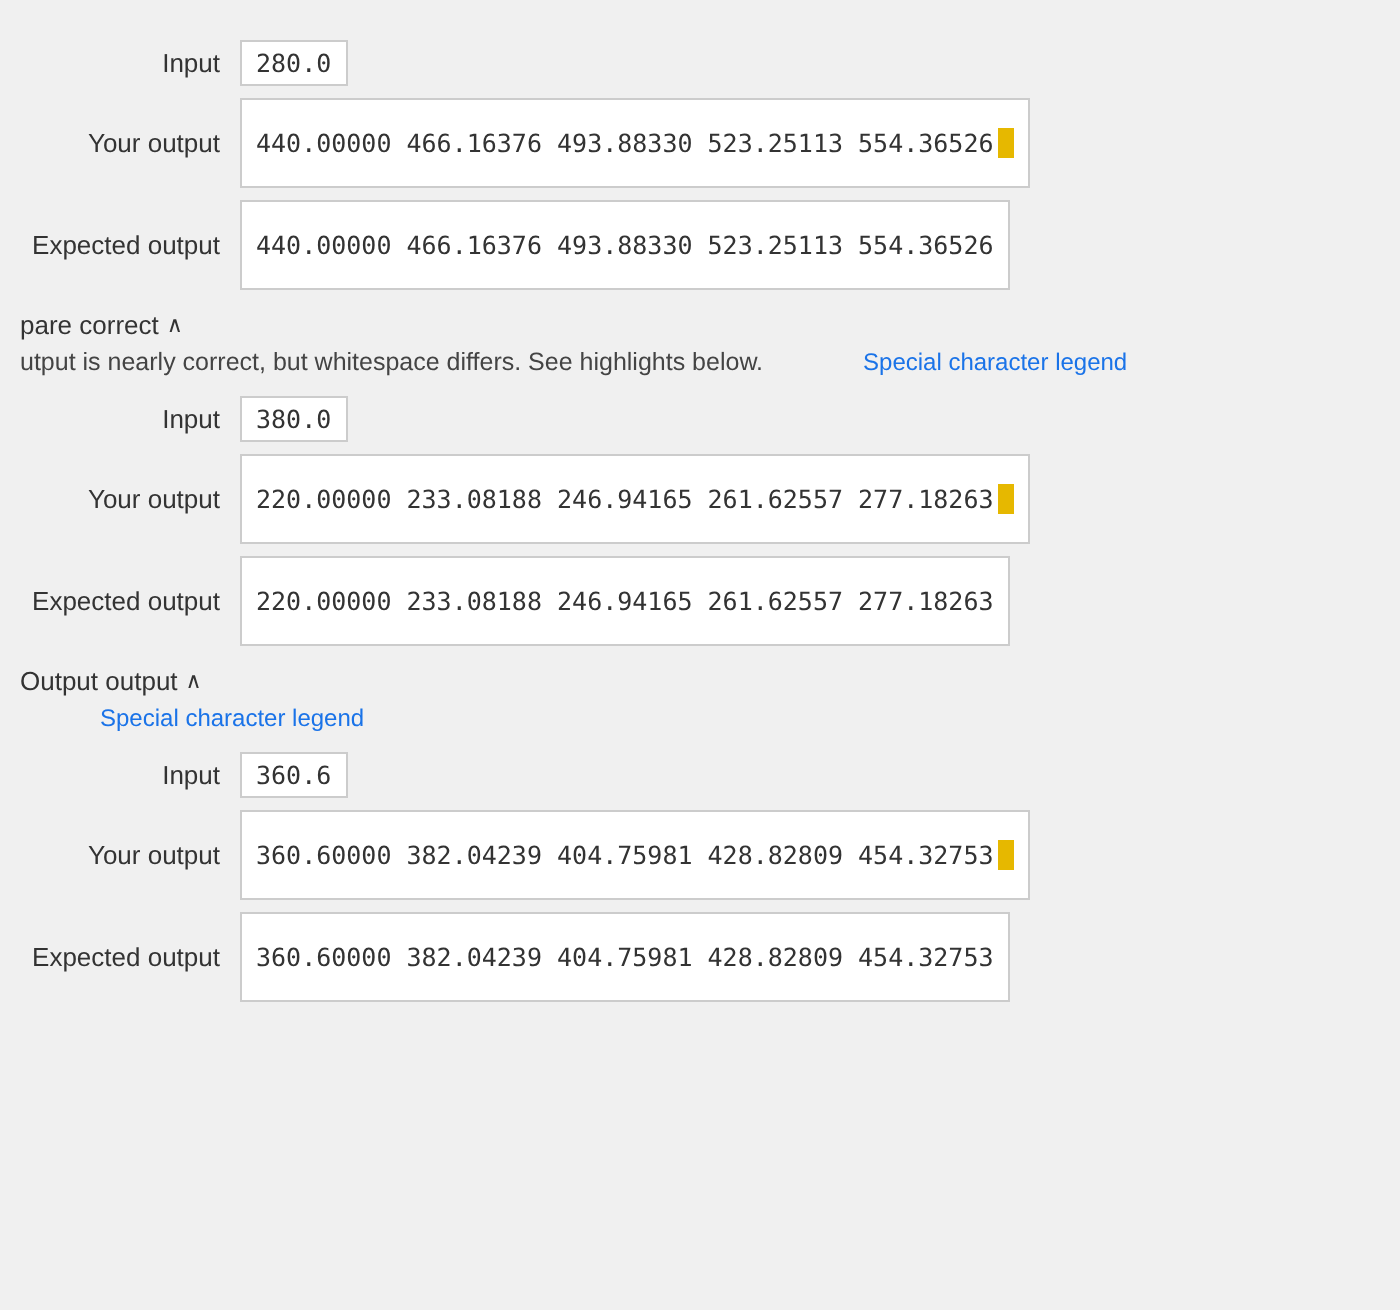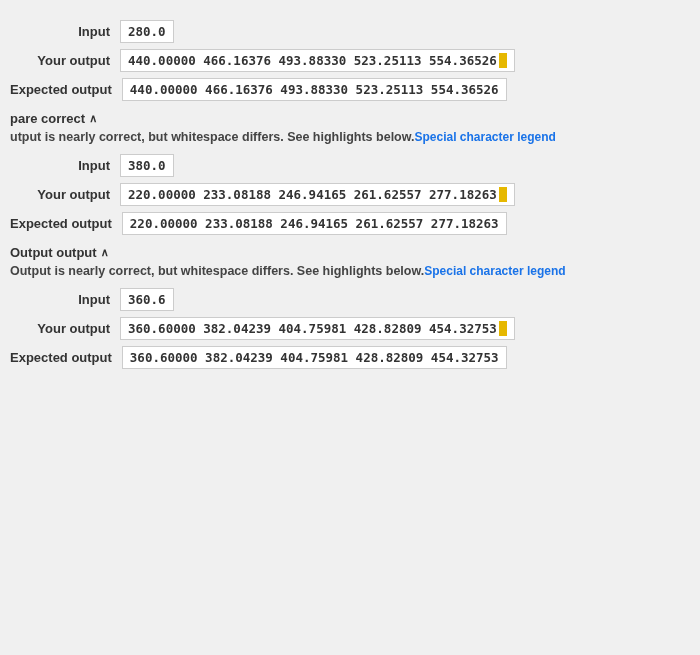--- a/index.html
+++ b/index.html
@@ -1,19 +1,18 @@
 <!DOCTYPE html>
 <html><head>
   <meta charset="utf-8">
   <style>
     * {
       box-sizing: border-box;
       margin: 0;
       padding: 0;
-      font-weight: bold;
     }
 
     body {
       background-color: #f0f0f0;
       font-family: Arial, sans-serif;
       font-size: 13px;
       color: #333;
       width: 700px;
       min-height: 655px;
       padding: 20px 10px;
@@ -34,21 +33,21 @@
       min-width: 110px;
       padding-right: 10px;
       color: #333;
       font-size: 13px;
       flex-shrink: 0;
     }
 
     .value-box {
       border: 1px solid #ccc;
       background: #fff;
-      padding: 3px 7px;
+      padding: 14px 7px;
       font-family: monospace;
       font-size: 12.5px;
       white-space: pre;
       display: flex;
       align-items: center;
     }
 
     .value-box .cursor {
       display: inline-block;
       width: 8px;
@@ -77,27 +76,29 @@
       font-size: 11px;
     }
 
     .compare-note {
       font-size: 12.5px;
       color: #444;
       margin-bottom: 10px;
       padding-left: 0px;
       display: flex;
       align-items: flex-start;
+      gap: 10px;
     }
 
     .special-char-link {
       color: #1a73e8;
       font-size: 12px;
       text-decoration: none;
       cursor: pointer;
+      margin-left: 40px;
     }
 
     .input-small {
       border: 1px solid #ccc;
       background: #fff;
       padding: 3px 7px;
       font-family: monospace;
       font-size: 12.5px;
       display: inline-block;
     }
@@ -145,21 +146,20 @@
     <div class="value-box">220.00000 233.08188 246.94165 261.62557 277.18263</div>
   </div>
 </div>
 
 <div class="compare-section">
   <div class="compare-header">
     <span>Output output</span>
     <span class="caret">∧</span>
   </div>
   <div class="compare-note">
-    <span>Output is nearly correct, but whitespace differs. See highlights below.</span>
     <a class="special-char-link">Special character legend</a>
   </div>
 </div>
 
 <div class="section">
   <div class="row">
     <div class="label">Input</div>
     <div class="input-small">360.6</div>
   </div>
   <div class="row">

